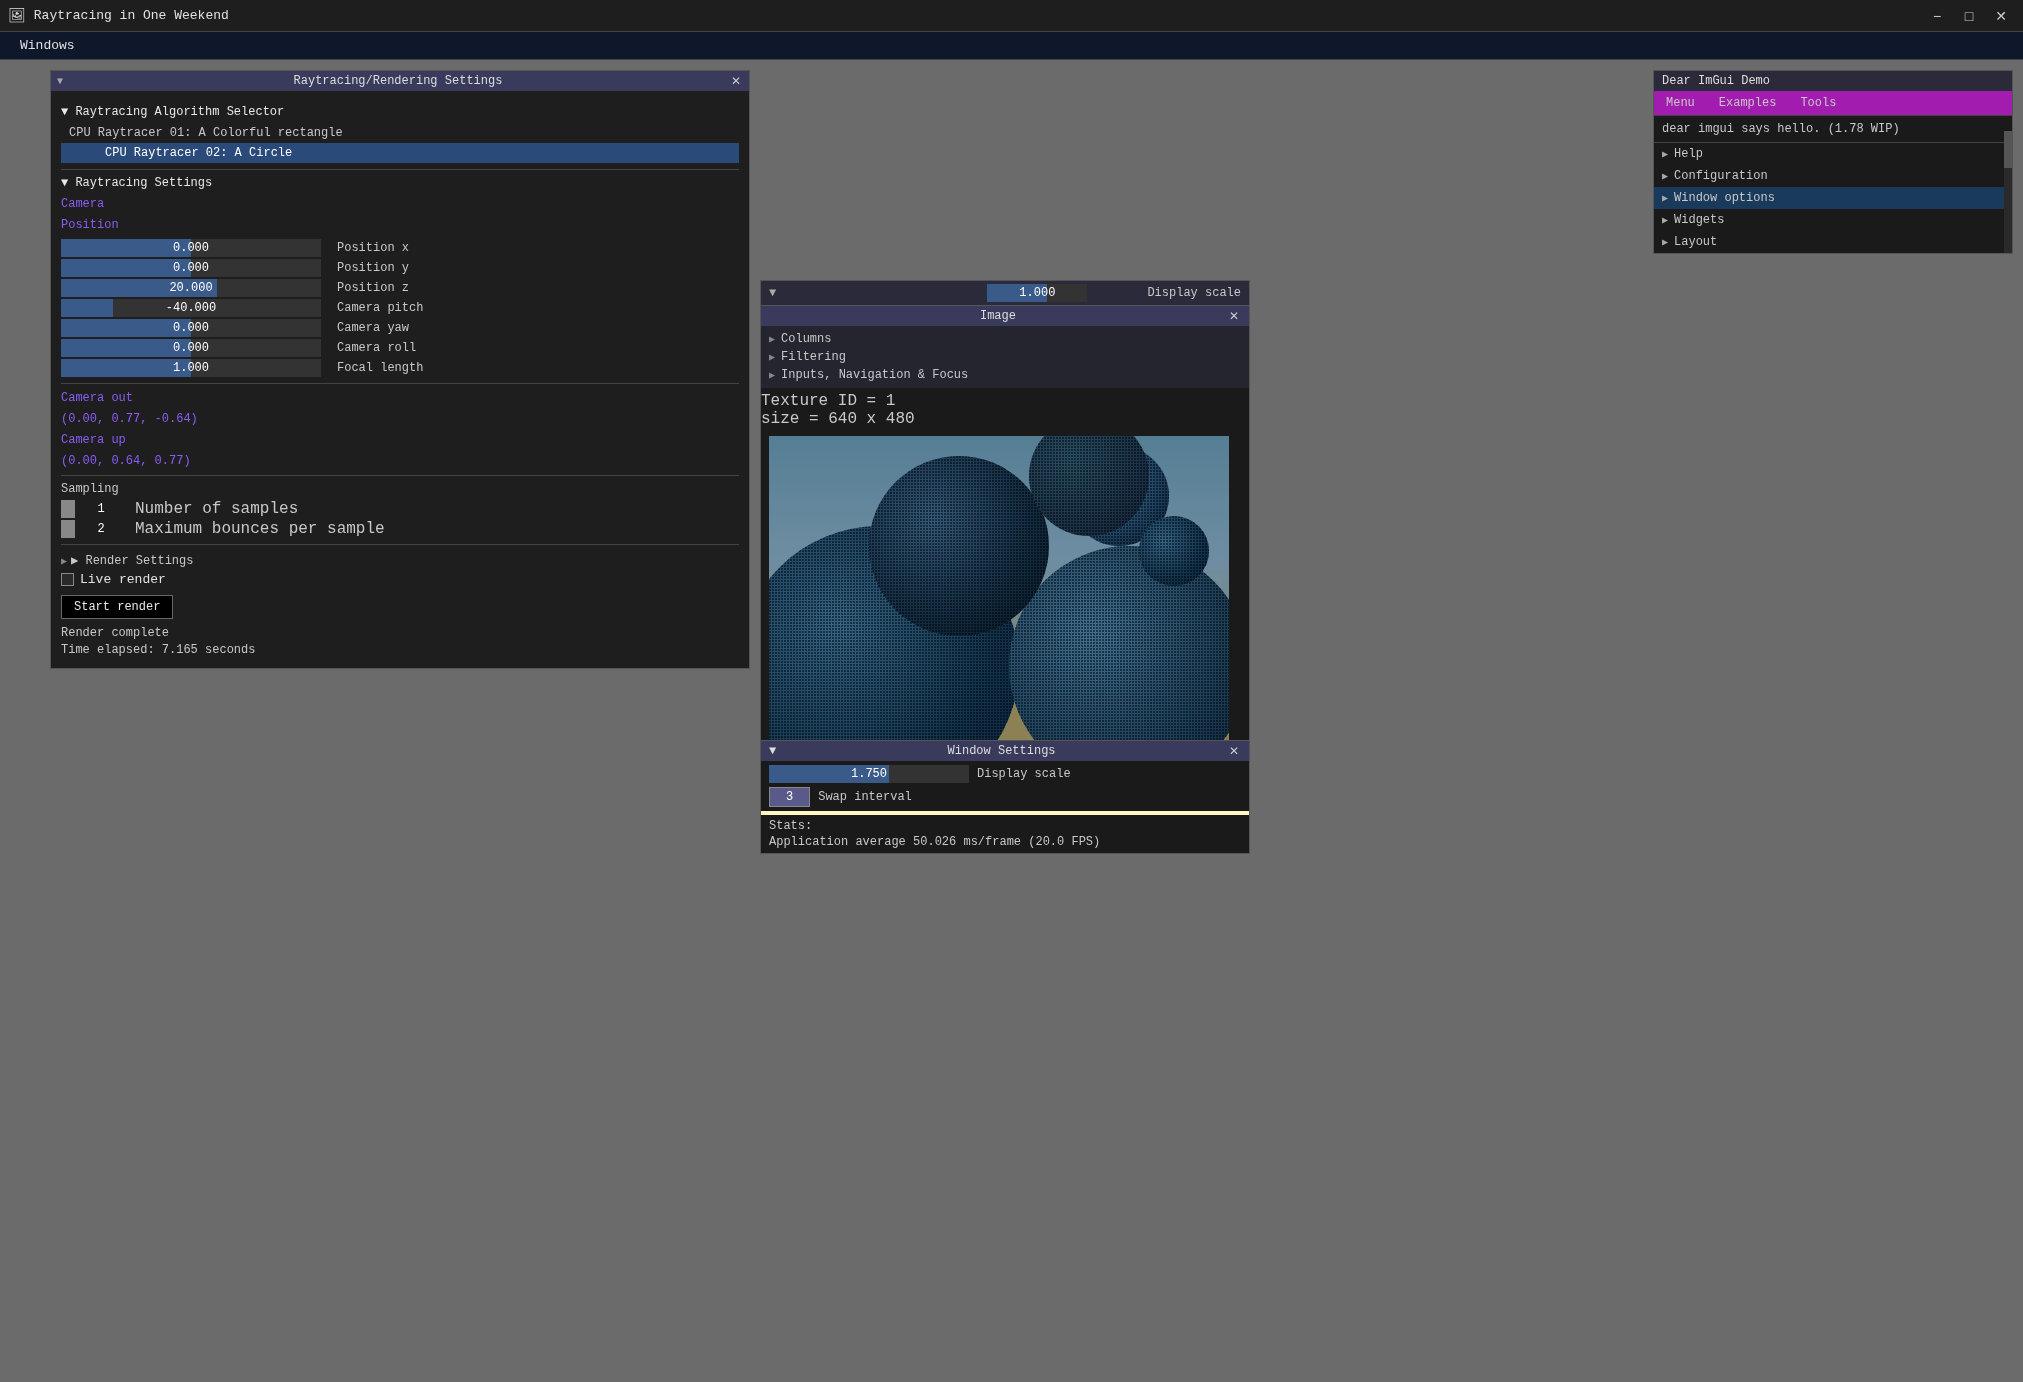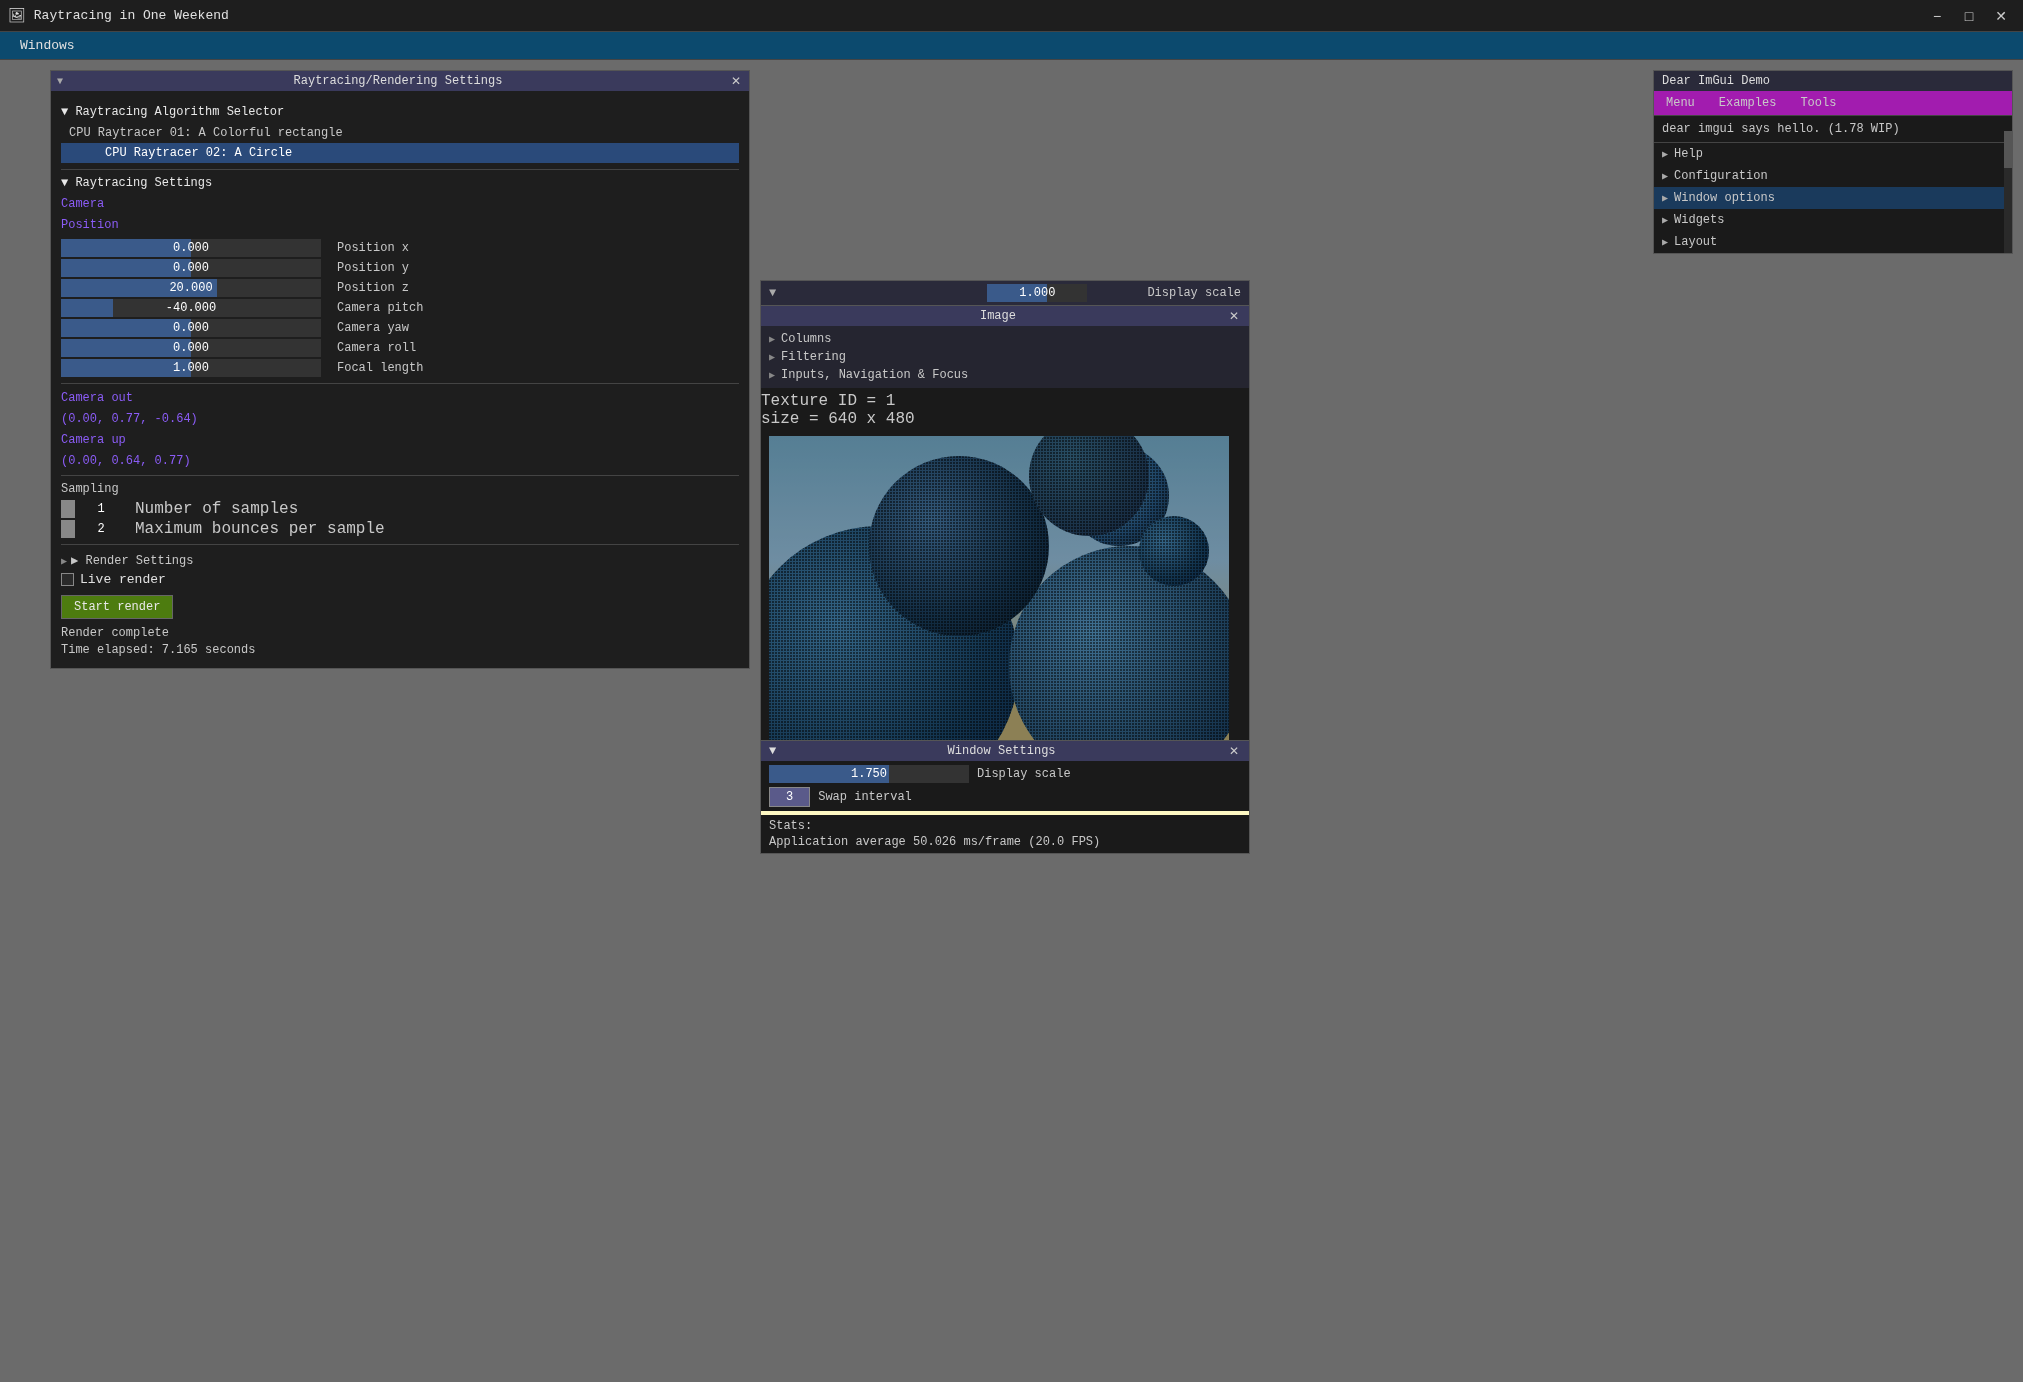--- a/index.html
+++ b/index.html
@@ -36,21 +36,21 @@
       background: transparent;
       border: none;
       color: #ccc;
       font-size: 14px;
       cursor: pointer;
       display: flex; align-items: center; justify-content: center;
     }
 
     
     .menu-bar {
-      background: #0c4a6e;
+      background: #0f172a;
       height: 28px;
       display: flex;
       align-items: center;
       padding: 0 8px;
       border-bottom: 1px solid #444;
     }
     .menu-item {
       padding: 4px 12px;
       color: #e0e0e0;
       cursor: pointer;
@@ -224,21 +224,21 @@
       margin: 4px 0;
     }
     .checkbox-box {
       width: 13px; height: 13px;
       border: 1px solid #888;
       background: #2a2a2a;
       display: flex; align-items: center; justify-content: center;
     }
 
     .start-render-btn {
-      background: #4d7c0f;
+      background: #000000;
       border: 1px solid #666;
       color: #e8e8e8;
       padding: 4px 12px;
       font-family: 'Courier New', Courier, monospace;
       font-size: 12px;
       cursor: pointer;
       margin: 4px 0;
       text-align: right;
     }
 

